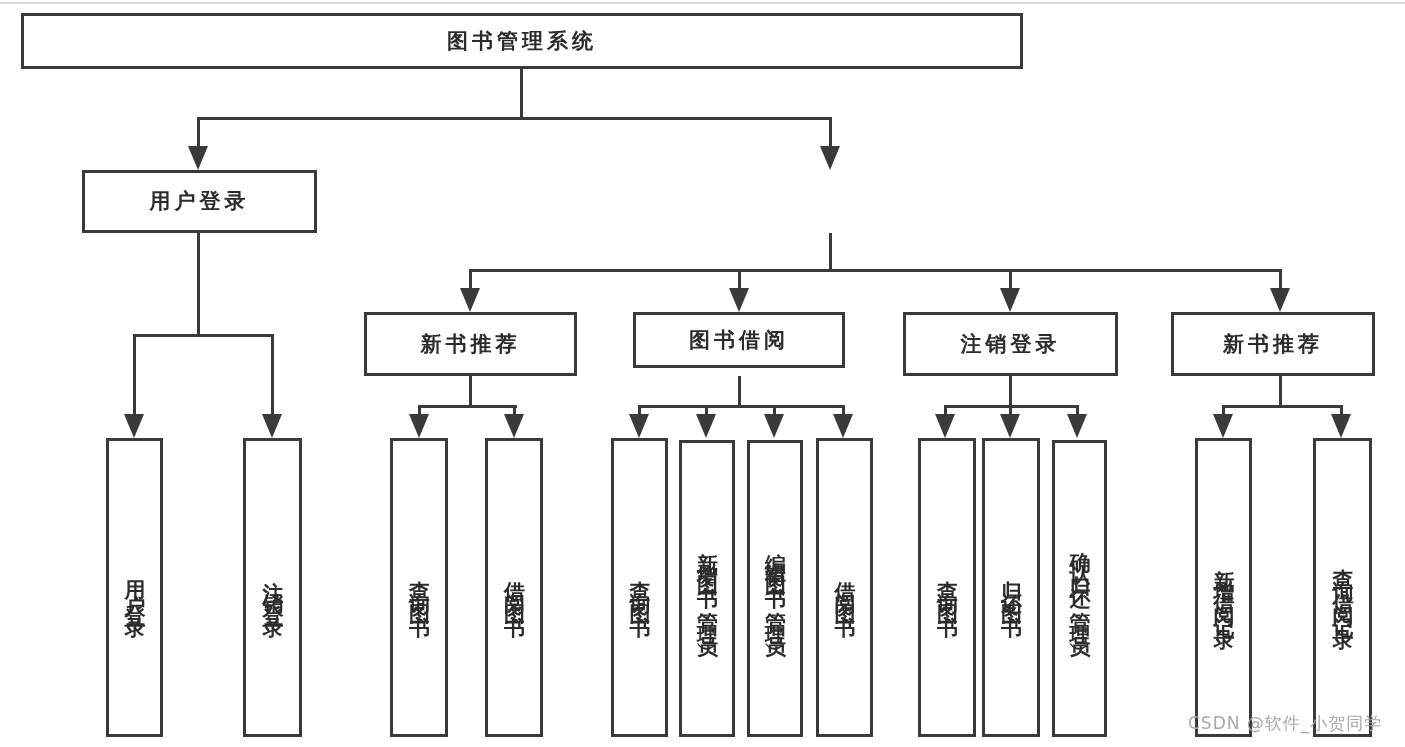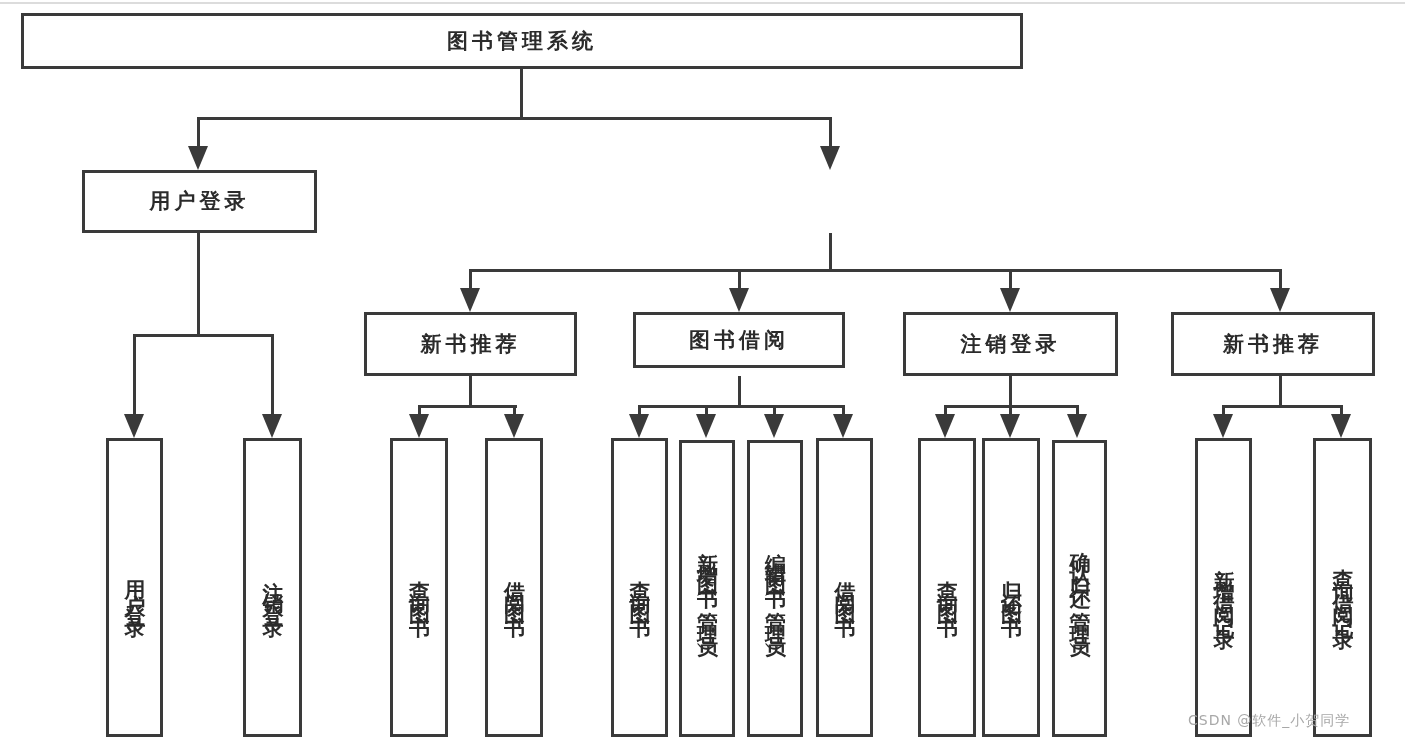--- a/index.html
+++ b/index.html
@@ -25,21 +25,21 @@
     white-space:nowrap;
   }
   .hline{position:absolute;height:3px;background:var(--line);}
   .vline{position:absolute;width:3px;background:var(--line);}
   .arr{
     position:absolute;width:0;height:0;
     border-left:10px solid transparent;border-right:10px solid transparent;
     border-top:24px solid var(--line);
   }
   .watermark{
-    position:absolute;left:1188px;top:712px;font-size:14px;letter-spacing:1px;
+    position:absolute;left:1188px;top:712px;font-size:17px;letter-spacing:1px;
     color:var(--watermark);white-space:nowrap;z-index:5;
   }
 </style>
 </head>
 <body>
 
 <div class="canvas">
   <div class="frame-top"></div>
 
   <div class="box" style="left:21px;top:13px;width:1002px;height:56px;">

